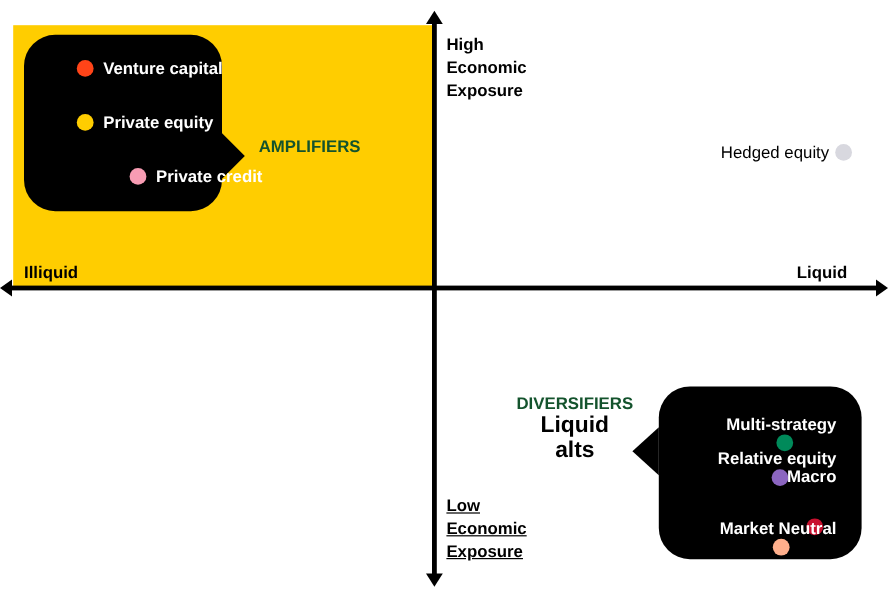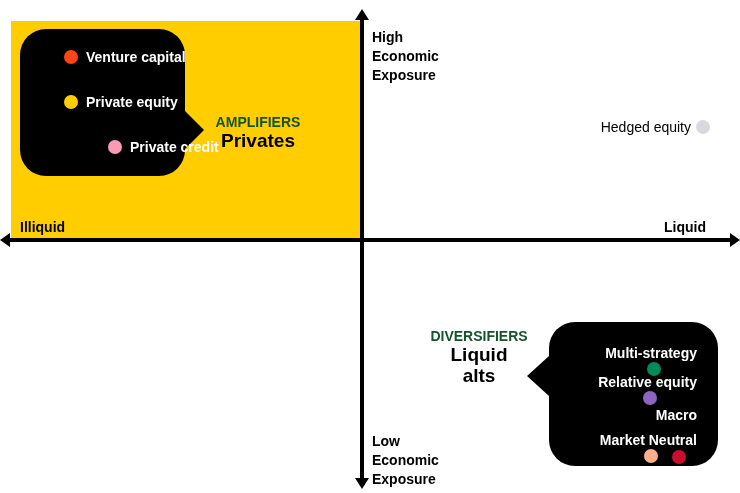--- a/index.html
+++ b/index.html
@@ -12,21 +12,21 @@
   .arrow { width:0; height:0; position:absolute; }
   .arrow-left { left:0px; top:233px; border-top:7px solid transparent; border-bottom:7px solid transparent; border-right:10px solid #000; }
   .arrow-right { left:730px; top:233px; border-top:7px solid transparent; border-bottom:7px solid transparent; border-left:10px solid #000; }
   .arrow-up { left:355px; top:9px; border-left:7px solid transparent; border-right:7px solid transparent; border-bottom:11px solid #000; }
   .arrow-down { left:355px; top:478px; border-left:7px solid transparent; border-right:7px solid transparent; border-top:11px solid #000; }
 
   .axis-label { font-weight:bold; font-size:14px; line-height:19px; }
   .lbl-illiquid { left:20px; top:218px; }
   .lbl-liquid { right:34px; top:218px; }
   .lbl-high { left:372px; top:28px; }
-  .lbl-low { left:372px; top:432px; }
+  .lbl-low { left:372px; top:412px;text-decoration:underline; }
 
   .bubble { background:#000; border-radius:26px; }
   .bubble-left { left:20px; top:29px; width:165px; height:147px; }
   .tail-left { left:184px; top:110px; border-top:20px solid transparent; border-bottom:20px solid transparent; border-left:20px solid #000; }
   .bubble-right { left:549px; top:322px; width:169px; height:144px; }
   .tail-right { left:527px; top:356px; border-top:20px solid transparent; border-bottom:20px solid transparent; border-right:22px solid #000; }
 
   .item { position:absolute; color:#fff; font-weight:bold; font-size:14px; line-height:18px; white-space:nowrap; display:flex; align-items:center;padding-left:28px; }
   .dot { width:14px; height:14px; border-radius:50%; display:inline-block; flex:none; }
   .left-item { left:36px; }
@@ -78,39 +78,38 @@
   <span class="dot" style="background:#FFCD00;"></span>
   <span>Private equity</span>
 </div>
 <div class="item left-item" style="top:138px;margin-left:44px;">
   <span class="dot" style="background:#F79CB3;"></span>
   <span>Private credit</span>
 </div>
 
 <div class="abs group-title title-left">
   <div class="group-kicker">AMPLIFIERS</div>
-  <div class="group-name">Privates</div>
 </div>
 
 <div class="abs hedged">
   <span>Hedged equity</span>
   <span class="dot" style="background:#D8D8DF;"></span>
 </div>
 
 <div class="abs bubble bubble-right"></div>
 <div class="arrow tail-right"></div>
 <div class="item right-item" style="top:344px;">
   <span>Multi-strategy</span>
   <span class="dot" style="background:#008A5A;"></span>
 </div>
 <div class="item right-item" style="top:373px;">
   <span>Relative equity</span>
   <span class="dot" style="background:#8B65C0;"></span>
 </div>
-<div class="item right-item" style="top:406px;gap:26px;">
+<div class="item right-item" style="top:388px;gap:26px;">
   <span>Macro</span>
   <span class="dot" style="background:#C8102E;"></span>
 </div>
 <div class="item right-item" style="top:431px;">
   <span>Market Neutral</span>
   <span class="dot" style="background:#FFAF8C;"></span>
 </div>
 
 <div class="abs group-title title-right">
   <div class="group-kicker">DIVERSIFIERS</div>

